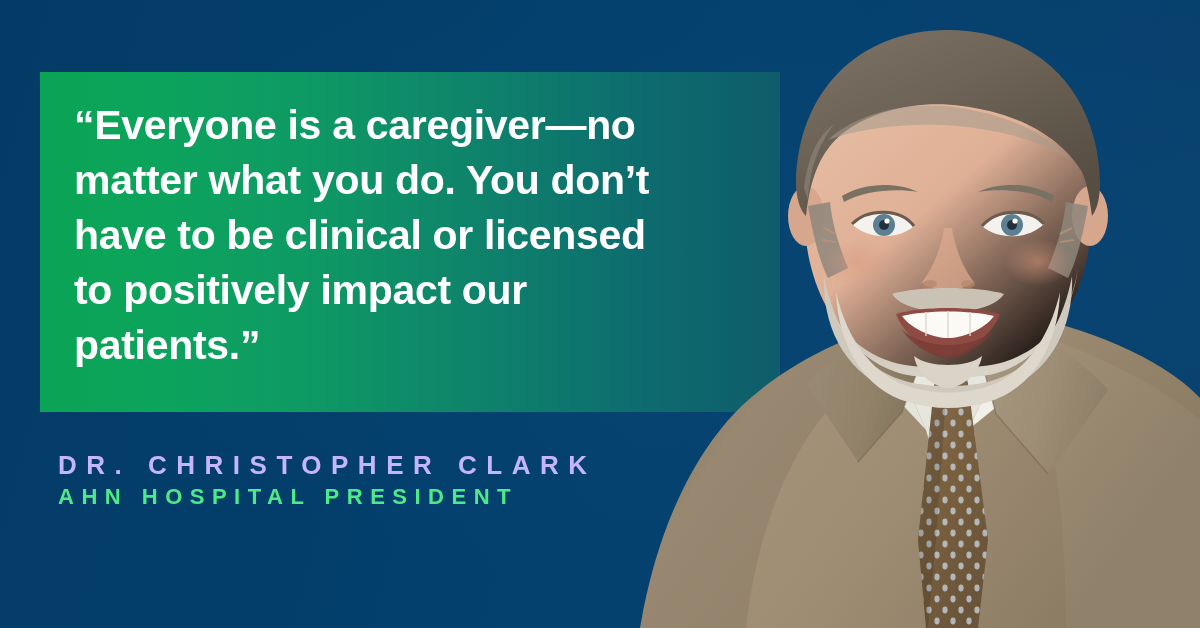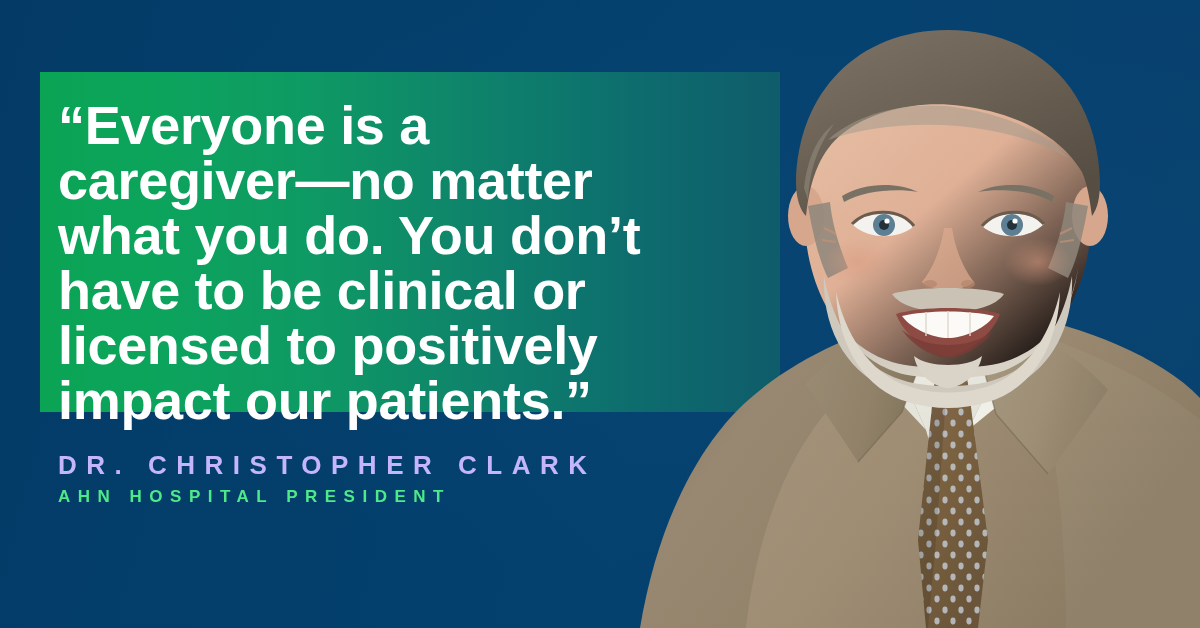--- a/index.html
+++ b/index.html
@@ -32,25 +32,25 @@
   .quote-panel {
     position: absolute;
     left: 40px;
     top: 72px;
     width: 740px;
     height: 340px;
     background: linear-gradient(90deg, #0ba455 0%, #0ca45c 16%, #0e9a64 36%, #0e806c 62%, #0d6b6e 82%, #0f5c6a 100%);
   }
   .quote-text {
     position: absolute;
-    left: 58px;
+    left: 74px;
     top: 98px;
     width: 620px;
     color: #ffffff;
-    font-size: 54px;
+    font-size: 41px;
     line-height: 55px;
     font-weight: bold;
     letter-spacing: -0.3px;
     white-space: pre-line;
   }
 
   
   .attribution {
     position: absolute;
     left: 58px;
@@ -60,21 +60,21 @@
   .attr-name {
     color: #c4b5fd;
     font-size: 26px;
     font-weight: bold;
     letter-spacing: 9.5px;
     line-height: 34px;
     white-space: nowrap;
   }
   .attr-title {
     color: #4eea89;
-    font-size: 17px;
+    font-size: 22px;
     font-weight: bold;
     letter-spacing: 7.5px;
     line-height: 30px;
     white-space: nowrap;
   }
 
   
   .portrait {
     position: absolute;
     left: 596px;

